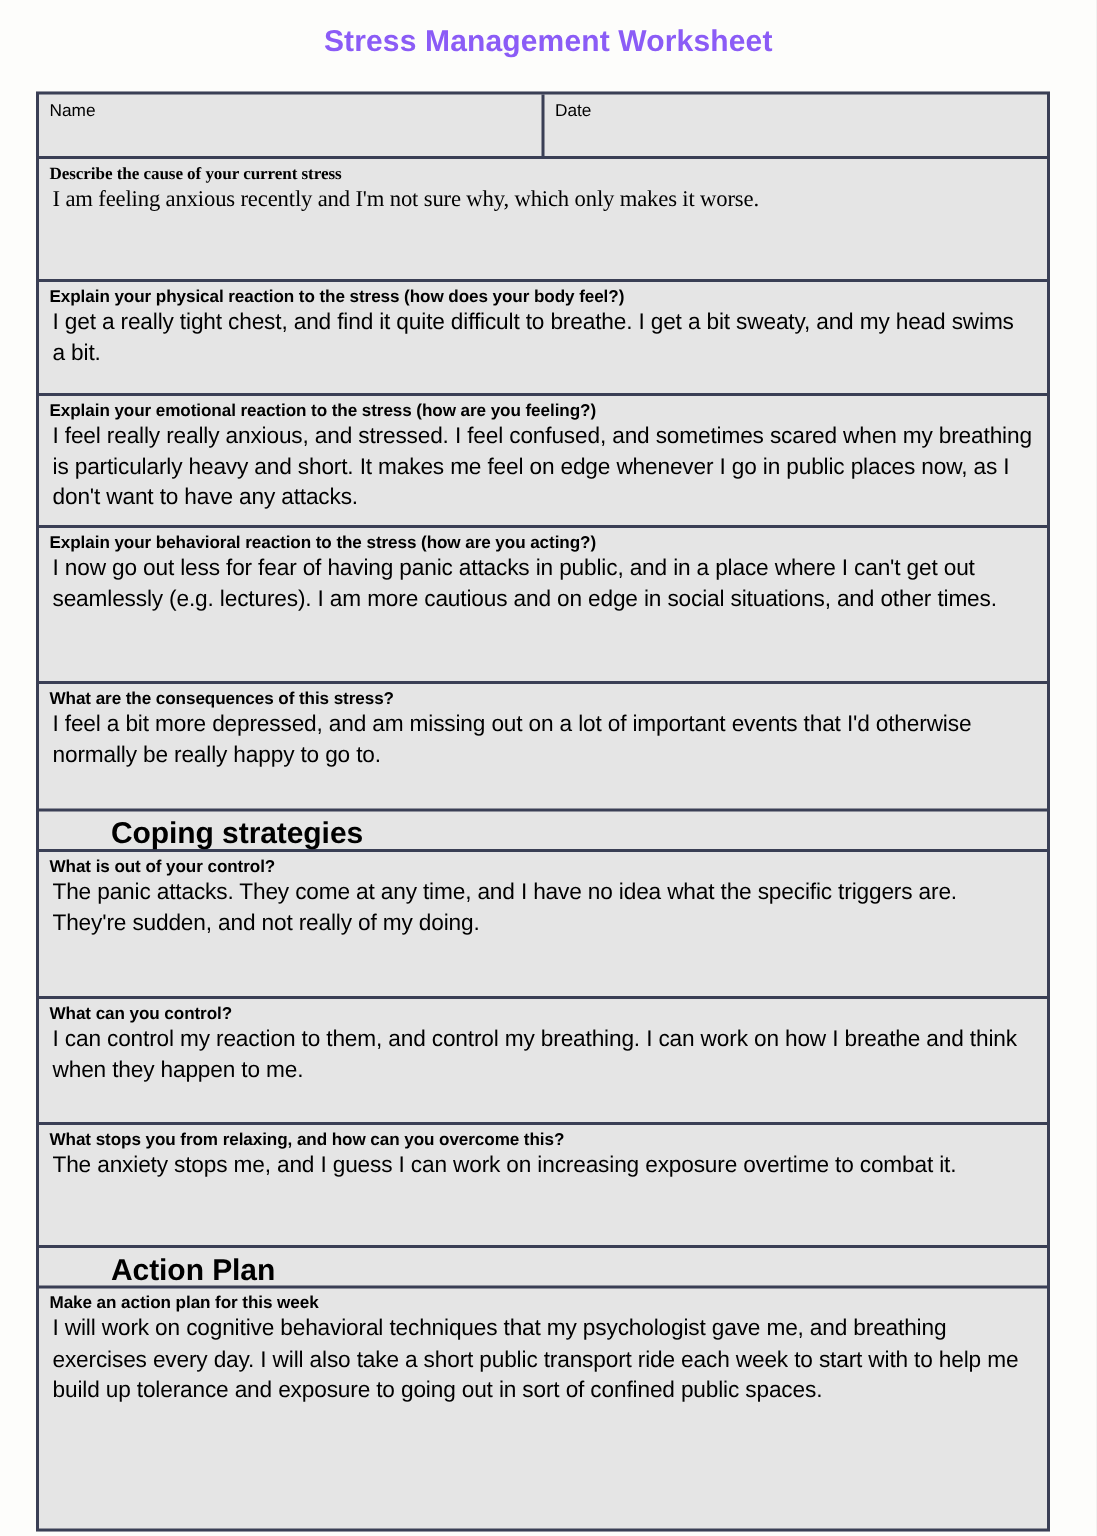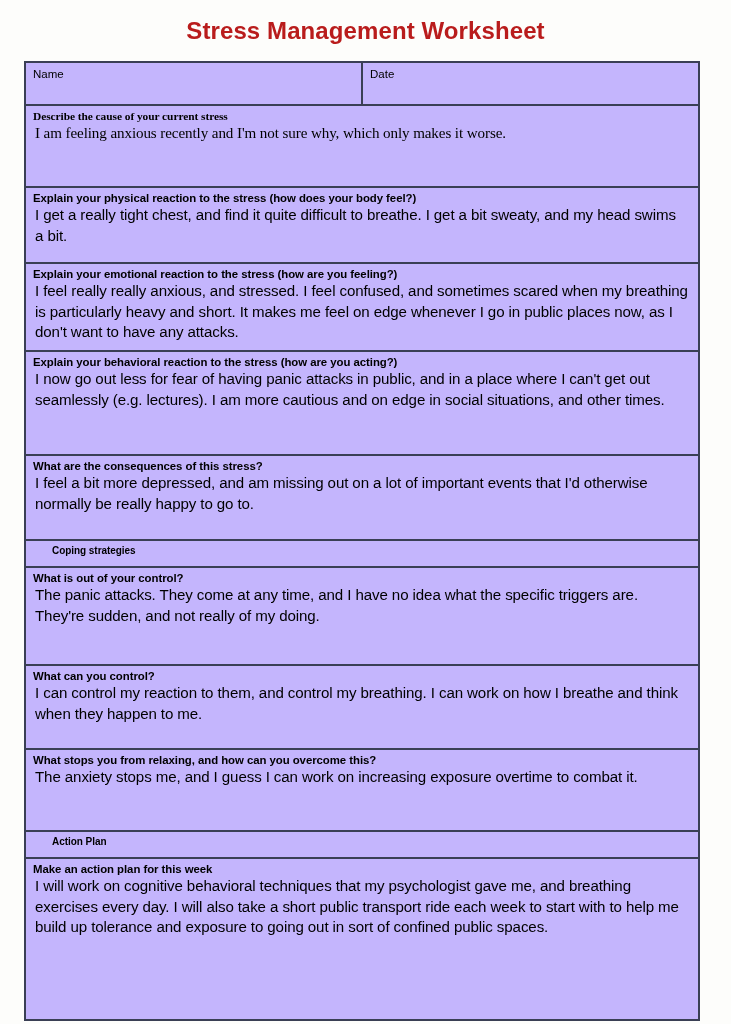--- a/index.html
+++ b/index.html
@@ -15,37 +15,37 @@
     overflow: hidden;
   }
   .page {
     position: relative;
     width: 731px;
     height: 1024px;
     box-sizing: border-box;
   }
   .title {
     text-align: center;
-    font-size: 24px;
+    font-size: 20px;
     font-weight: bold;
     letter-spacing: 0.1px;
     margin: 0;
     padding-top: 17px;
     padding-bottom: 0;
-    color: #b91c1c;
+    color: #8b5cf6;
   }
   .sheet {
     position: absolute;
     left: 24px;
     top: 61px;
     width: 676px;
     border: 2px solid #3a3f55;
     border-bottom: 2px solid #3a3f55;
     box-sizing: border-box;
-    background: #c4b5fd;
+    background: #e5e5e5;
   }
   .row {
     border-bottom: 2px solid #3a3f55;
     box-sizing: border-box;
     position: relative;
   }
   .row:last-child {
     border-bottom: none;
   }
   
@@ -72,24 +72,25 @@
     padding: 4px 7px 0 7px;
     letter-spacing: -0.05px;
   }
   .answer {
     font-size: 15.1px;
     line-height: 1.35;
     padding: 0 10px 0 9px;
     letter-spacing: -0.1px;
   }
   .sectionhdr {
-    font-size: 10px;
+    font-size: 20px;
     font-weight: bold;
     padding: 4px 7px 4px 26px;
     letter-spacing: -0.05px;
+    margin-left: 22px;
   }
   .cell-describe    { height: 82px; font-family: Liberation Serif, serif; }
   .cell-physical    { height: 76px; }
   .cell-emotional   { height: 88px; }
   .cell-behavioral  { height: 104px; }
   .cell-consequence { height: 85px; }
   .cell-section     { height: 27px; }
   .cell-outofctrl   { height: 98px; }
   .cell-cancontrol  { height: 84px; }
   .cell-relaxing    { height: 82px; }

